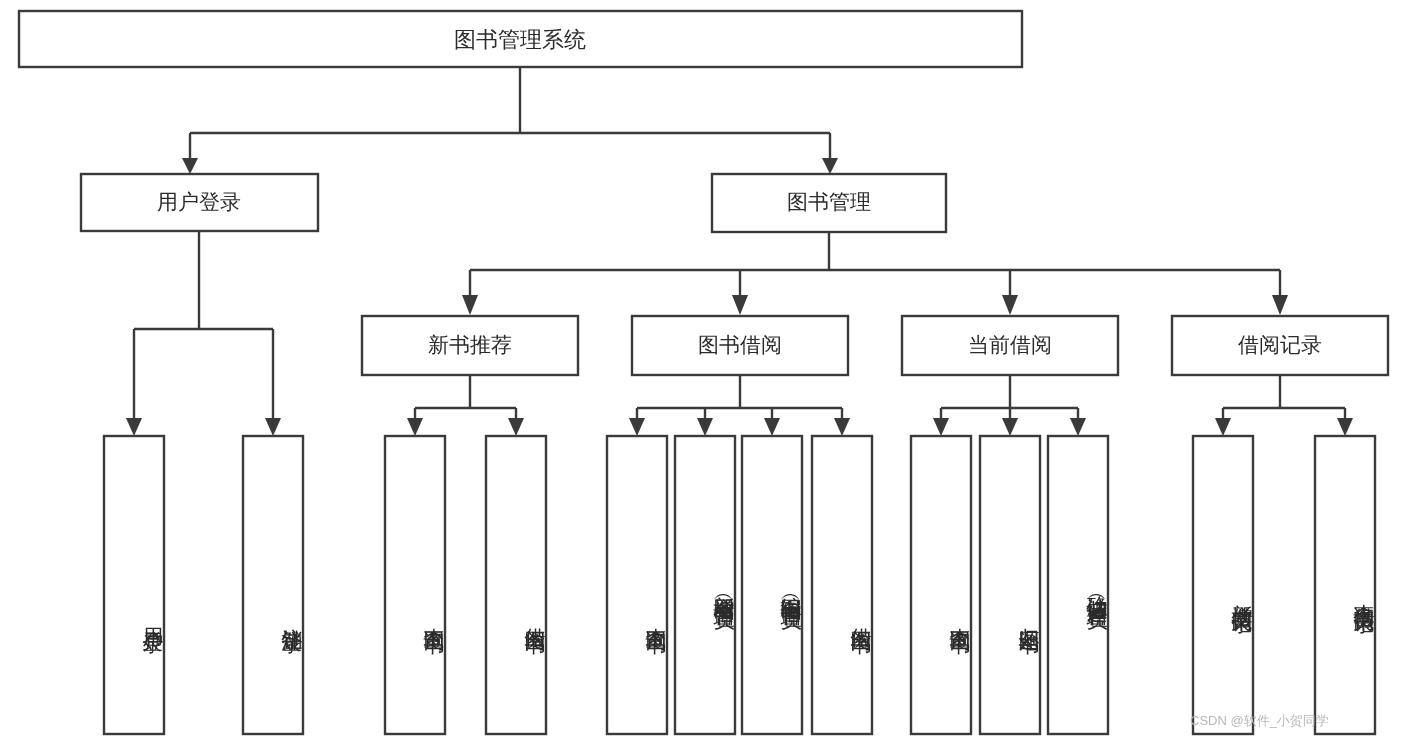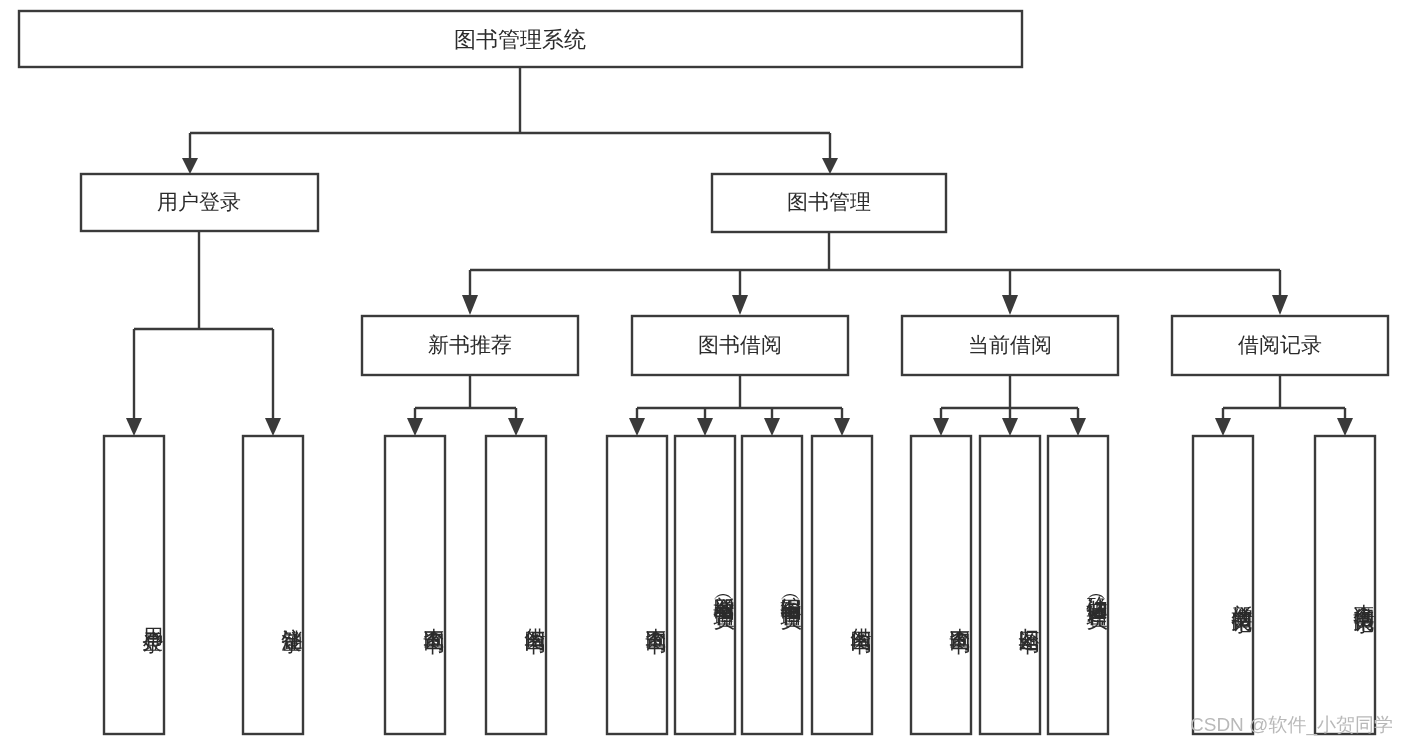--- a/index.html
+++ b/index.html
@@ -64,21 +64,21 @@
     color: #2b2b2b;
     display: flex;
     align-items: flex-start;
     justify-content: center;
     pointer-events: none;
     user-select: none;
   }
   .watermark {
     position: absolute;
     font-family: "Liberation Sans", "DejaVu Sans", sans-serif;
-    font-size: 19px;
+    font-size: 13px;
     color: #b9b9b9;
     left: 1190px;
     top: 712px;
     white-space: nowrap;
     user-select: none;
   }
 </style>
 </head>
 <body>
 

